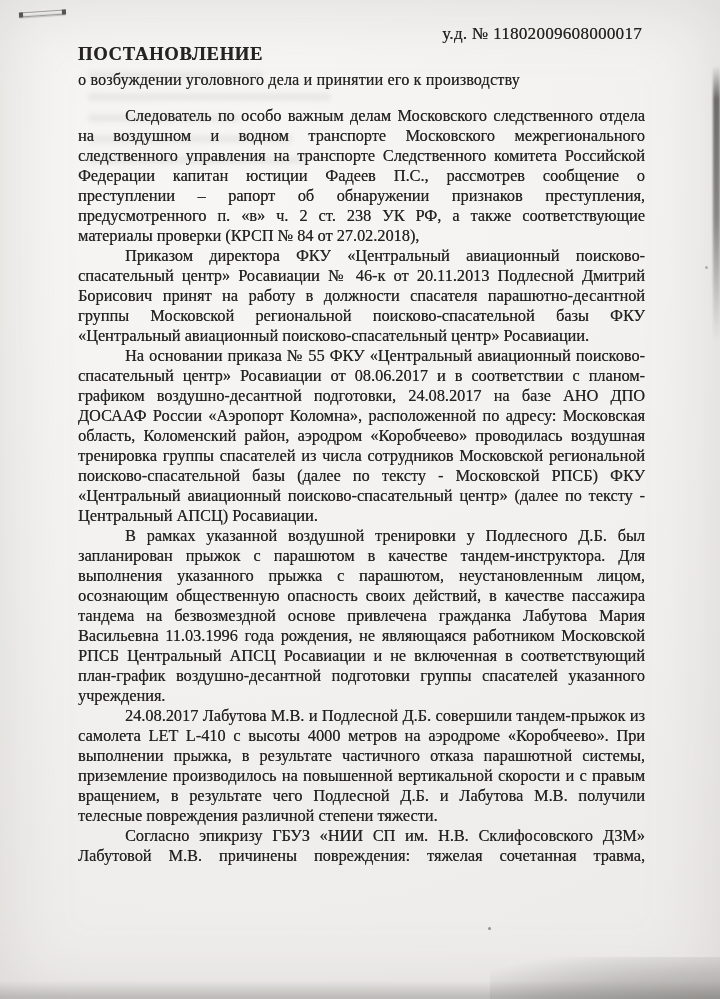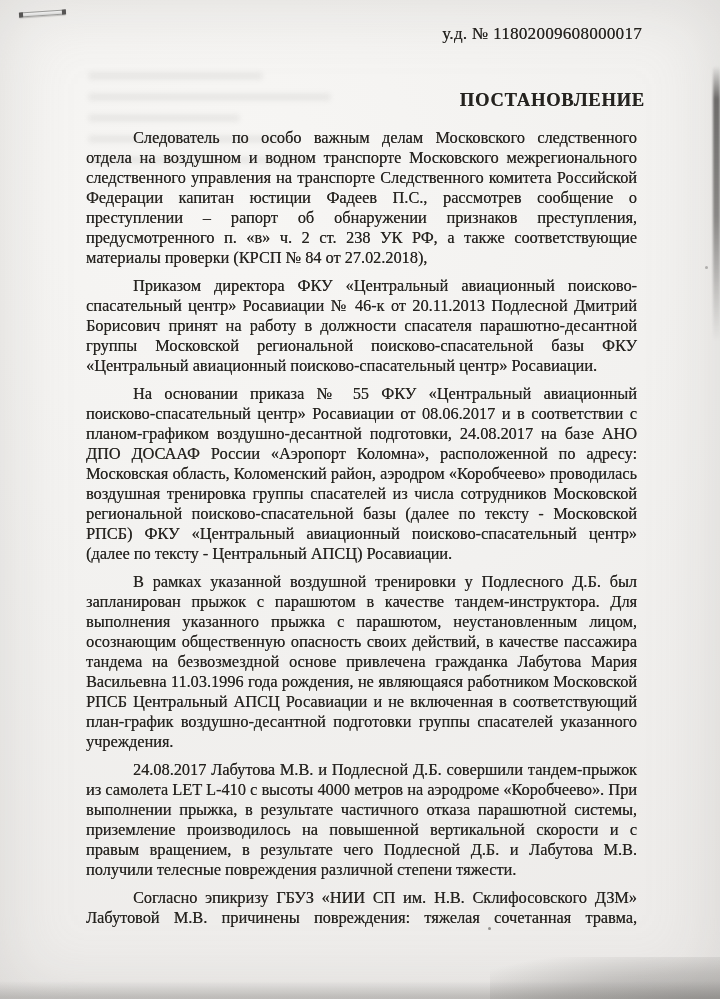--- a/index.html
+++ b/index.html
@@ -31,21 +31,21 @@
   }
 
   .case-number {
     margin-top: 24px;
     text-align: right;
     padding-right: 3px;
     font-size: 17px;
     letter-spacing: 0.3px;
   }
 
-  .doc-header { margin-top: 46px; text-align: right; }
+  .doc-header { text-align: left; }
   .doc-title {
     font-size: 18.5px;
     font-weight: 700;
     letter-spacing: 0.8px;
     line-height: 21px;
   }
   .doc-subtitle {
     margin-top: 5px;
     font-size: 16px;
     letter-spacing: 0.2px;
@@ -62,21 +62,21 @@
   }
   .datetime { text-align: right; }
 
   .body-text {
     margin-top: 17px;
     font-size: 16.3px;
     line-height: 20px;
     text-align: justify;
   }
   .para-list p {
-    margin: 8px;
+    margin: 0;
     text-indent: 47px;
   }
   
   .para-list.established p:last-child { text-align-last: justify; }
 
   .resolution-heading {
     text-align: center;
     margin: 11px 0 16px 0;
     font-size: 16.8px;
     letter-spacing: 1.2px;
@@ -188,20 +188,21 @@
     <i></i>
     <i></i>
   </div>
 
   <div class="content scan-text">
 
     <div class="case-number">у.д. № 11802009608000017</div>
 
     <div class="doc-header">
       <div class="doc-title">ПОСТАНОВЛЕНИЕ</div>
+      <div class="doc-subtitle">о возбуждении уголовного дела и принятии его к производству</div>
     </div>
 
 
     <div class="body-text">
 
       <div class="para-list preamble">
           <p class="para">Следователь по особо важным делам Московского следственного отдела на воздушном и водном транспорте Московского межрегионального следственного управления на транспорте Следственного комитета Российской Федерации капитан юстиции Фадеев П.С., рассмотрев сообщение о преступлении – рапорт об обнаружении признаков преступления, предусмотренного п. «в» ч. 2 ст. 238 УК РФ, а также соответствующие материалы проверки (КРСП № 84 от 27.02.2018),</p>
         </div>
 
 

